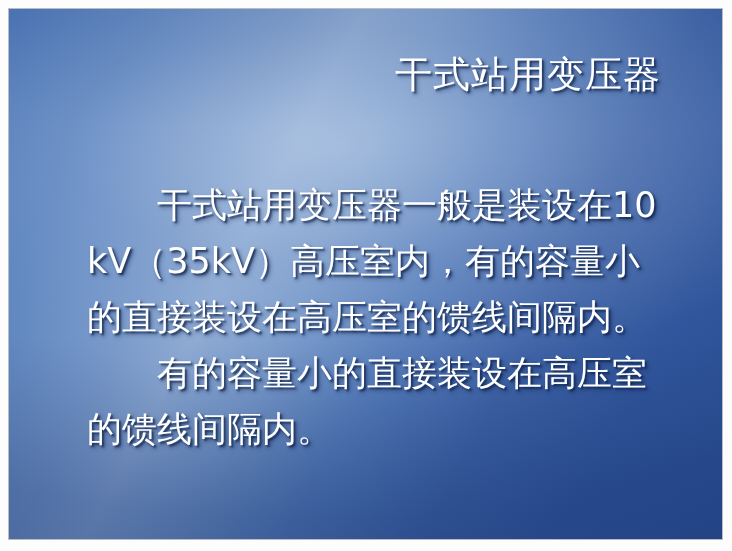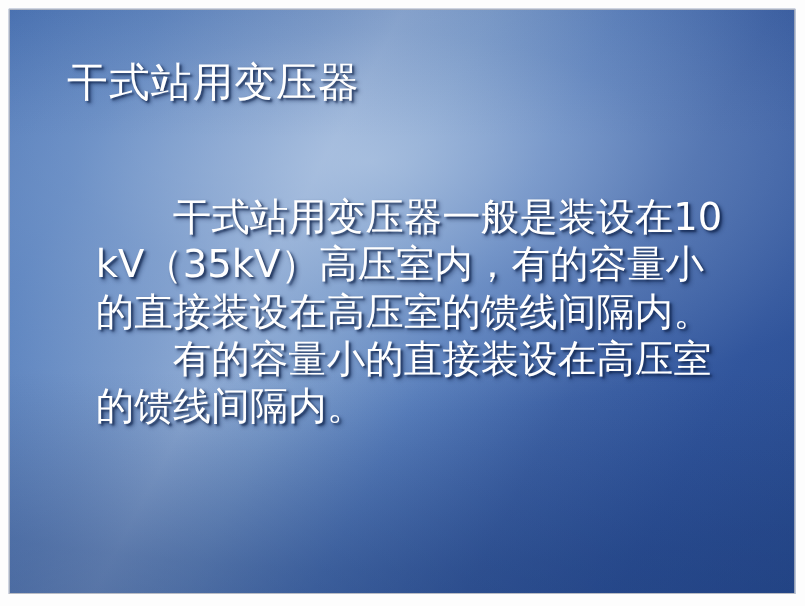--- a/index.html
+++ b/index.html
@@ -76,20 +76,21 @@
     position: absolute;
     inset: 0;
   }
 
   
   #title-block {
     position: absolute;
     left: 52px;
     top: 44px;
     width: 600px;
+    text-align: right;
   }
   #slide-title {
     margin: 0;
     font-family: "DejaVu Sans", "Liberation Sans", sans-serif;
     font-size: 37px;
     font-weight: 400;
     line-height: 44px;
     letter-spacing: 1px;
     color: #ffffff;
     text-shadow:
@@ -103,21 +104,21 @@
     position: absolute;
     left: 78px;
     top: 168px;
     width: 580px;
   }
   .body-paragraph {
     margin: 0;
     font-family: "DejaVu Sans", "Liberation Sans", sans-serif;
     font-size: 35px;
     font-weight: 400;
-    line-height: 43px;
+    line-height: 56px;
     color: #ffffff;
     text-shadow:
       2px 2px 2px rgba(12, 32, 72, 0.75),
       3px 3px 4px rgba(12, 32, 72, 0.42);
     text-indent: 0;
     letter-spacing: 0px;
     word-break: break-all;
   }
   .body-paragraph + .body-paragraph {
     margin-top: 0;

